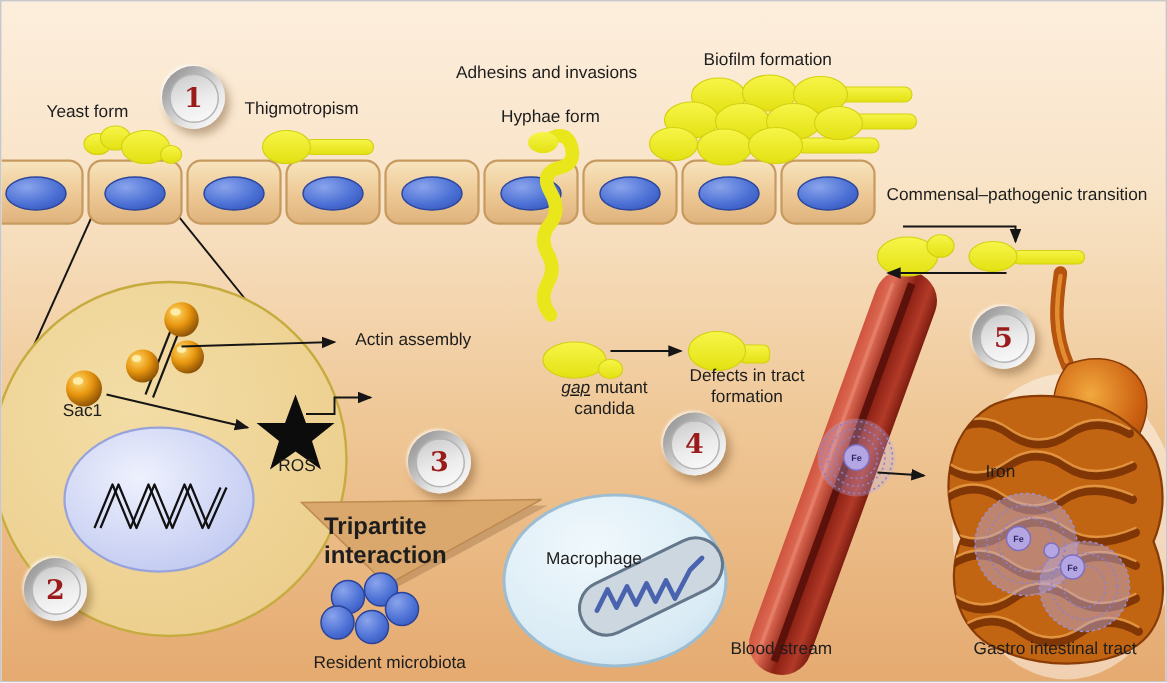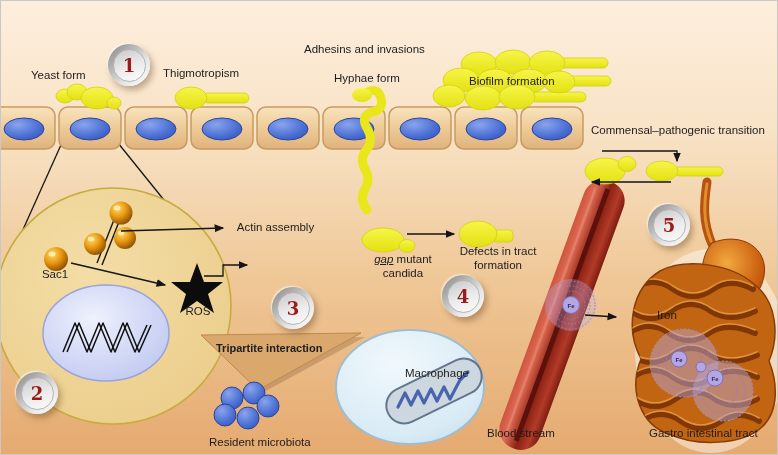--- a/index.html
+++ b/index.html
@@ -284,29 +284,29 @@
         <text x="678" y="360.5" text-anchor="middle" class="fe-label">Fe</text>
         <text x="714" y="379.5" text-anchor="middle" class="fe-label">Fe</text>
       </g>
     </g>
   </svg>
 
   <div class="lbl" style="left:30px;top:68px;width:70px;">Yeast form</div>
   <div class="lbl" style="left:162px;top:66px;width:100px;">Thigmotropism</div>
   <div class="lbl" style="left:303px;top:42px;width:140px;">Adhesins and invasions</div>
   <div class="lbl" style="left:333px;top:71px;width:80px;">Hyphae form</div>
-  <div class="lbl" style="left:468px;top:33px;width:110px;margin-top:41px;">Biofilm formation</div>
+  <div class="lbl" style="left:468px;top:33px;width:110px;">Biofilm formation</div>
   <div class="lbl" style="left:590px;top:123px;width:190px;">Commensal–pathogenic transition</div>
   <div class="lbl" style="left:227px;top:220px;width:95px;text-align:center;">Actin assembly</div>
   <div class="lbl center" style="left:34px;top:267px;width:40px;">Sac1</div>
   <div class="lbl center" style="left:175px;top:304px;width:44px;text-align:center;">ROS</div>
-  <div class="lbl bold" style="left:215px;top:341px;width:125px;font-size:11px;">Tripartite interaction</div>
+  <div class="lbl bold" style="left:215px;top:341px;width:125px;font-size:16px;">Tripartite interaction</div>
   <div class="lbl center" style="left:364px;top:252px;width:76px;"><span class="it">gap</span><span> mutant candida</span></div>
   <div class="lbl center" style="left:446px;top:244px;width:102px;">Defects in tract formation</div>
-  <div class="lbl" style="left:363px;top:366px;width:80px;margin-left:41px;">Macrophage</div>
+  <div class="lbl" style="left:363px;top:366px;width:80px;">Macrophage</div>
   <div class="lbl" style="left:208px;top:435px;width:120px;">Resident microbiota</div>
   <div class="lbl" style="left:486px;top:426px;width:85px;">Blood stream</div>
   <div class="lbl" style="left:656px;top:308px;width:40px;">Iron</div>
   <div class="lbl" style="left:648px;top:426px;width:130px;">Gastro intestinal tract</div>
 
   <div class="badge" style="left:107px;top:43px;">
       <div class="badge-inner">1</div>
     </div>
   <div class="badge" style="left:15px;top:371px;">
       <div class="badge-inner">2</div>

